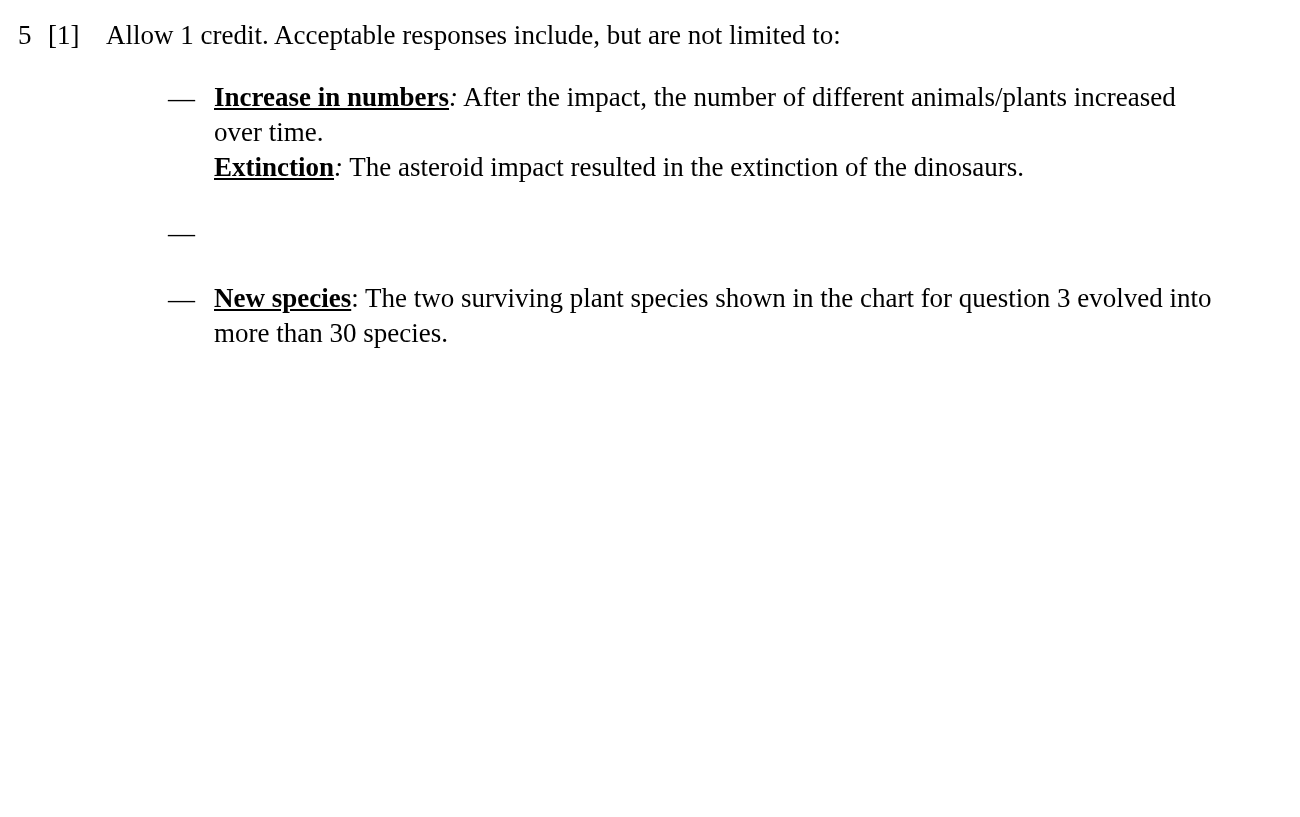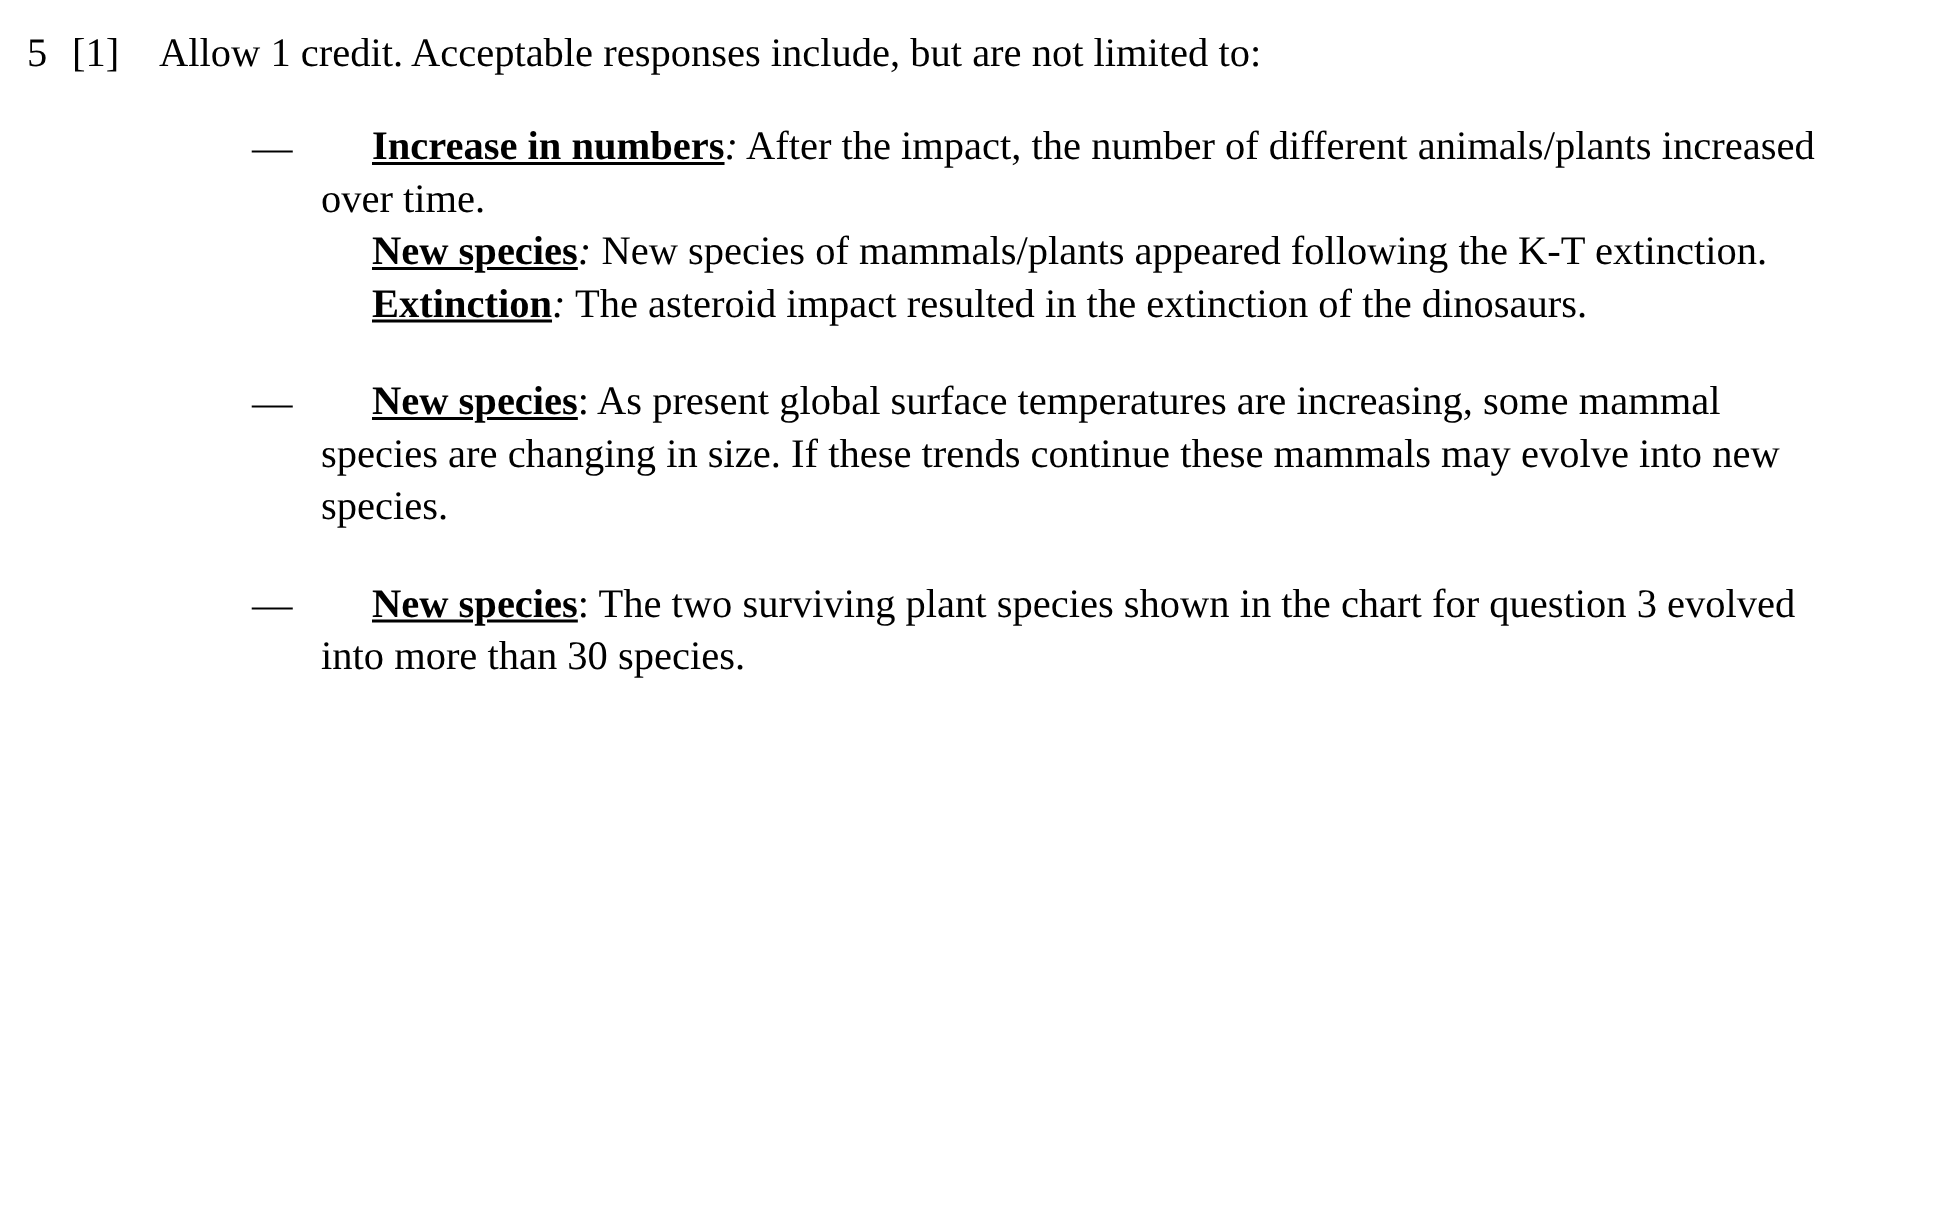--- a/index.html
+++ b/index.html
@@ -62,21 +62,20 @@
     flex: 1 1 auto;
     max-width: 1016px;
   }
   .ans-line {
     font-size: 27px;
     line-height: 35px;
   }
   .lbl {
     font-weight: bold;
     text-decoration: underline;
-    margin-left: 34px;
   }
   .sep-colon-italic {
     font-style: italic;
   }
 </style>
 </head>
 <body>
 
 <div class="page">
 
@@ -88,34 +87,28 @@
 
   <div class="answers">
 
     <div class="answer-block">
       <div class="dash">—</div>
       <div class="answer-lines">
         <div class="ans-line">
           <span class="lbl">Increase in numbers</span><span class="sep-colon-italic">:</span><span> After the impact, the number of different animals/plants increased over time.</span>
         </div>
         <div class="ans-line">
-          <span class="lbl">New species</span><span class="sep-colon-italic">:</span><span> New species of mammals/plants appeared following the K-T extinction.</span>
-        </div>
-        <div class="ans-line">
           <span class="lbl">Extinction</span><span class="sep-colon-italic">:</span><span> The asteroid impact resulted in the extinction of the dinosaurs.</span>
         </div>
       </div>
     </div>
 
     <div class="answer-block">
       <div class="dash">—</div>
       <div class="answer-lines">
-        <div class="ans-line">
-          <span class="lbl">New species</span><span>:</span><span> As present global surface temperatures are increasing, some mammal species are changing in size. If these trends continue these mammals may evolve into new species.</span>
-        </div>
       </div>
     </div>
 
     <div class="answer-block">
       <div class="dash">—</div>
       <div class="answer-lines">
         <div class="ans-line">
           <span class="lbl">New species</span><span>:</span><span> The two surviving plant species shown in the chart for question 3 evolved into more than 30 species.</span>
         </div>
       </div>

